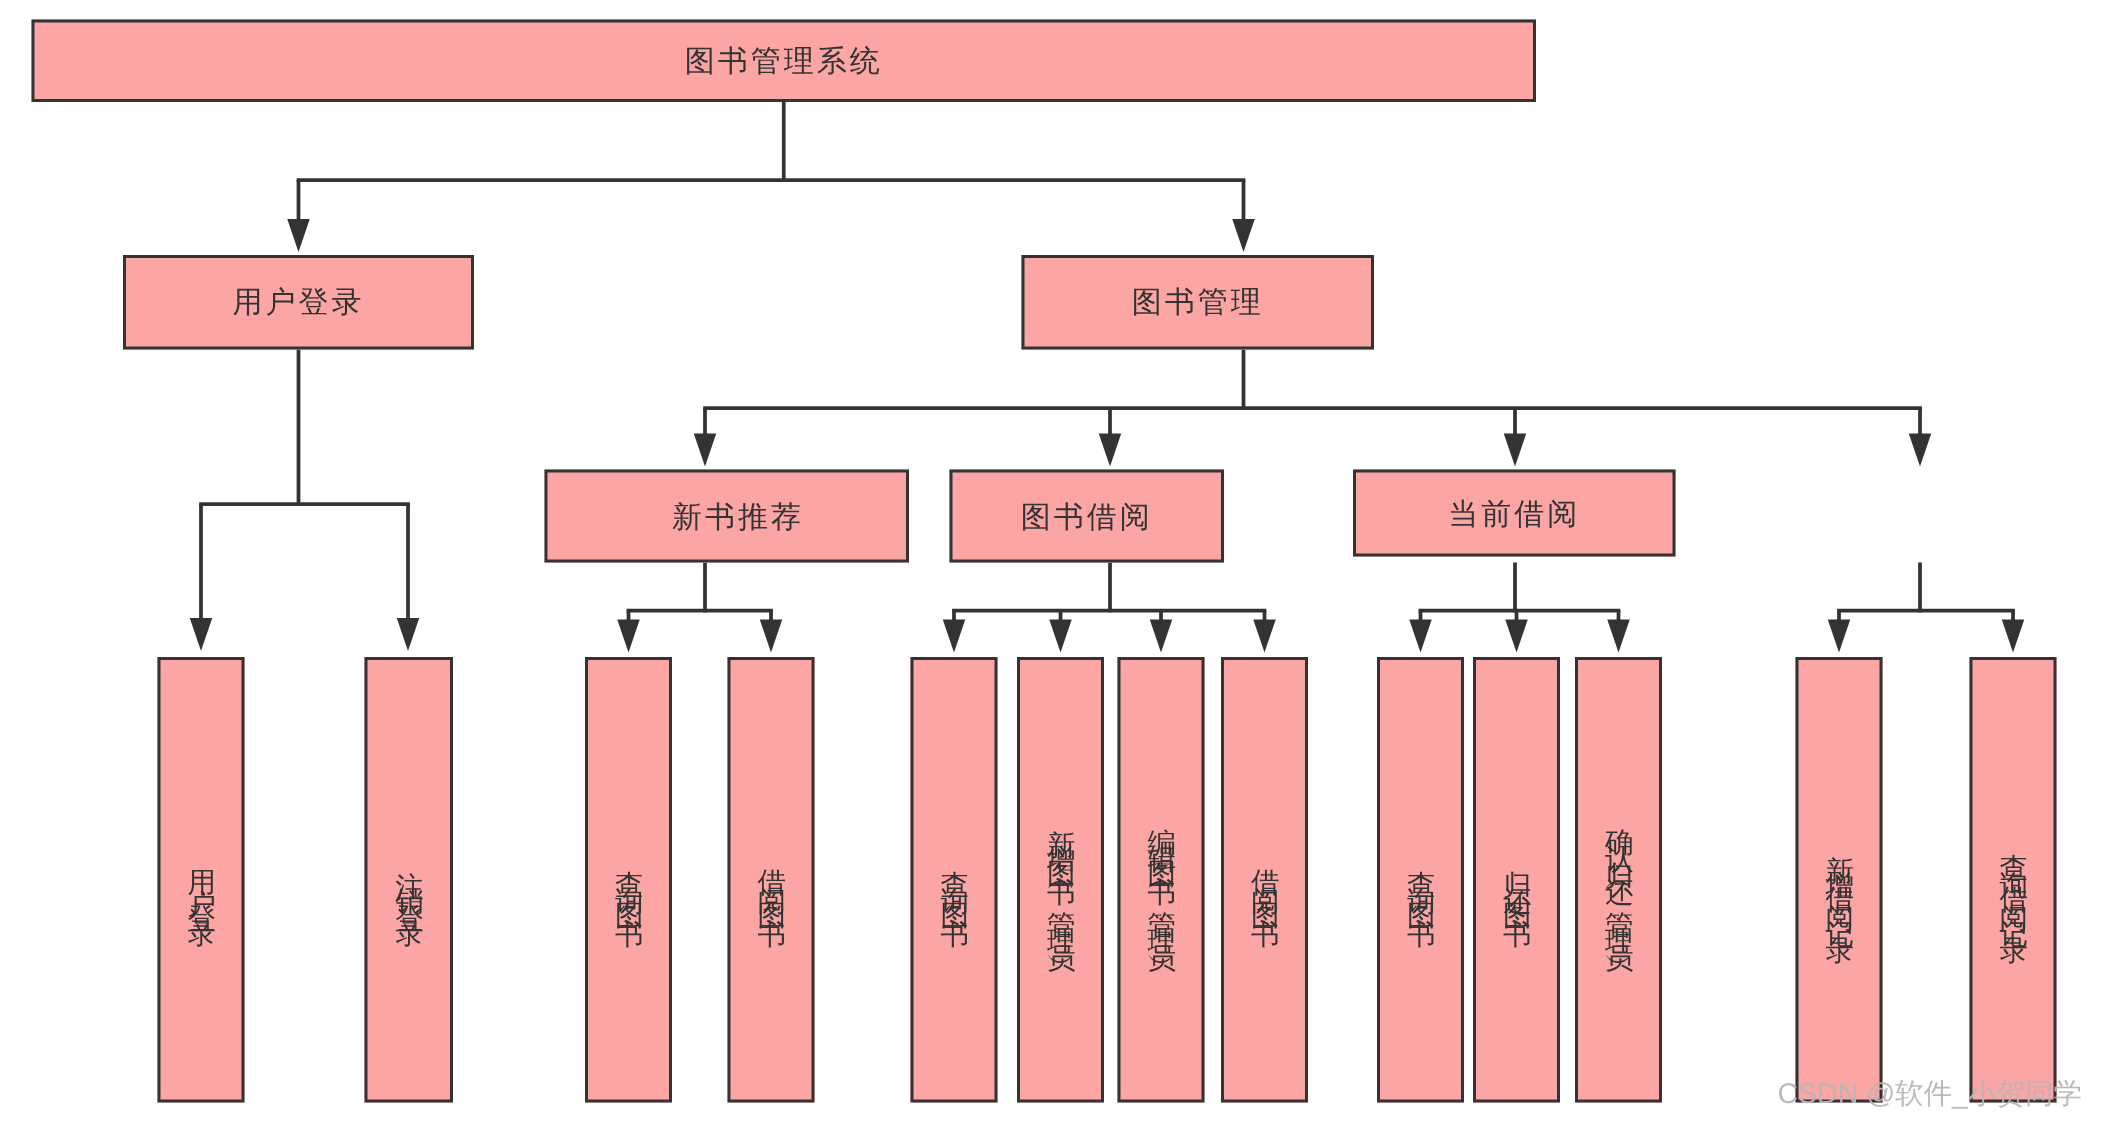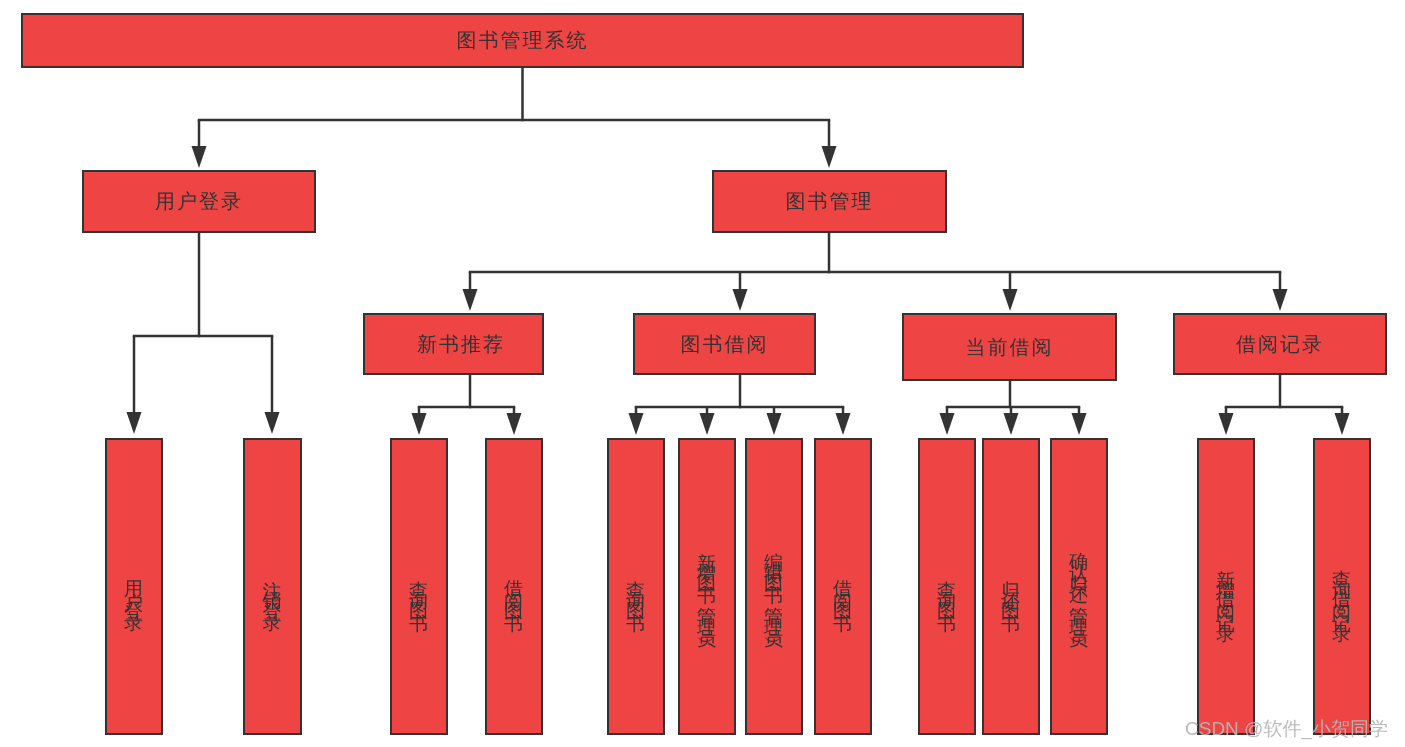--- a/index.html
+++ b/index.html
@@ -20,21 +20,21 @@
   svg.wires {
     position: absolute;
     left: 0; top: 0;
     width: 1405px;
     height: 747px;
   }
   .node {
     position: absolute;
     box-sizing: border-box;
     border: 2.5px solid #333333;
-    background: #ef4444;
+    background: #fca5a5;
     display: flex;
     align-items: center;
     justify-content: center;
     color: #333333;
   }
   .node.h-label {
     font-size: 20px;
     letter-spacing: 2px;
     white-space: nowrap;
   }
@@ -57,24 +57,24 @@
     top: 716px;
     width: 215px;
     font-size: 19px;
     color: rgba(182,182,182,0.95);
     white-space: nowrap;
     z-index: 5;
   }
   
   #n-root      { left: 21px;  top: 13px;  width: 1003px; height: 55px; }
   #n-login     { left: 82px;  top: 170px; width: 234px;  height: 63px; }
-  #n-bookmgmt  { left: 712px; top: 170px; width: 235px;  height: 63px; text-align: center; }
-  #n-newbook   { left: 363px; top: 313px; width: 181px;  height: 62px; padding-left: 15px; }
+  #n-bookmgmt  { left: 681px; top: 170px; width: 235px;  height: 63px; text-align: center; }
+  #n-newbook   { left: 363px; top: 313px; width: 243px;  height: 62px; padding-left: 15px; }
   #n-borrow    { left: 633px; top: 313px; width: 183px;  height: 62px; }
-  #n-current   { left: 902px; top: 313px; width: 215px;  height: 68px; text-align: center; }
+  #n-current   { left: 902px; top: 313px; width: 215px;  height: 58px; text-align: center; }
   #n-records   { left: 1173px;top: 313px; width: 214px;  height: 62px; }
   #lf-ul1 { left: 105px; }
   #lf-ul2 { left: 243px; width: 59px; }
   #lf-nb1 { left: 390px; }
   #lf-nb2 { left: 485px; }
   #lf-bb1 { left: 607px; }
   #lf-bb2 { left: 678px; }
   #lf-bb3 { left: 745px; }
   #lf-bb4 { left: 814px; }
   #lf-cb1 { left: 918px; }
@@ -167,23 +167,20 @@
 
   <div class="node h-label" id="n-newbook">
     <span>新书推荐</span>
   </div>
   <div class="node h-label" id="n-borrow">
     <span>图书借阅</span>
   </div>
   <div class="node h-label" id="n-current">
     <span>当前借阅</span>
   </div>
-  <div class="node h-label" id="n-records">
-    <span>借阅记录</span>
-  </div>
 
   <div class="node leaf" id="lf-ul1">
     <span class="vtext">用户登录</span>
   </div>
   <div class="node leaf" id="lf-ul2">
     <span class="vtext">注销登录</span>
   </div>
 
   <div class="node leaf" id="lf-nb1">
     <span class="vtext">查询图书</span>

